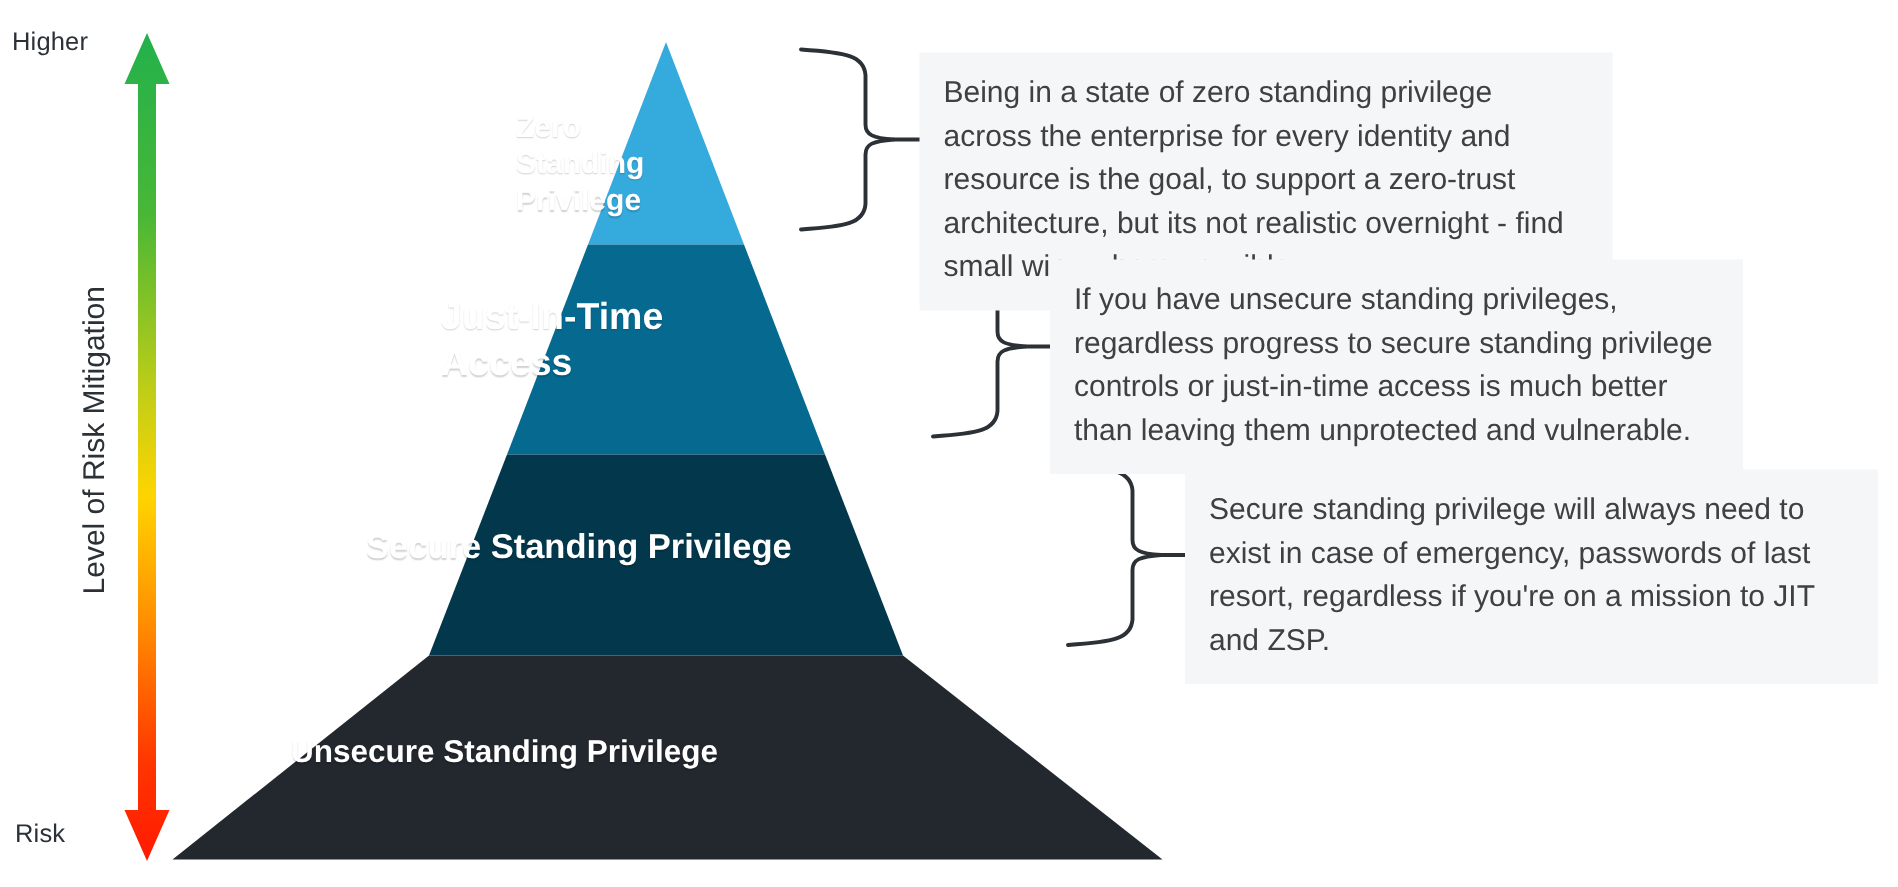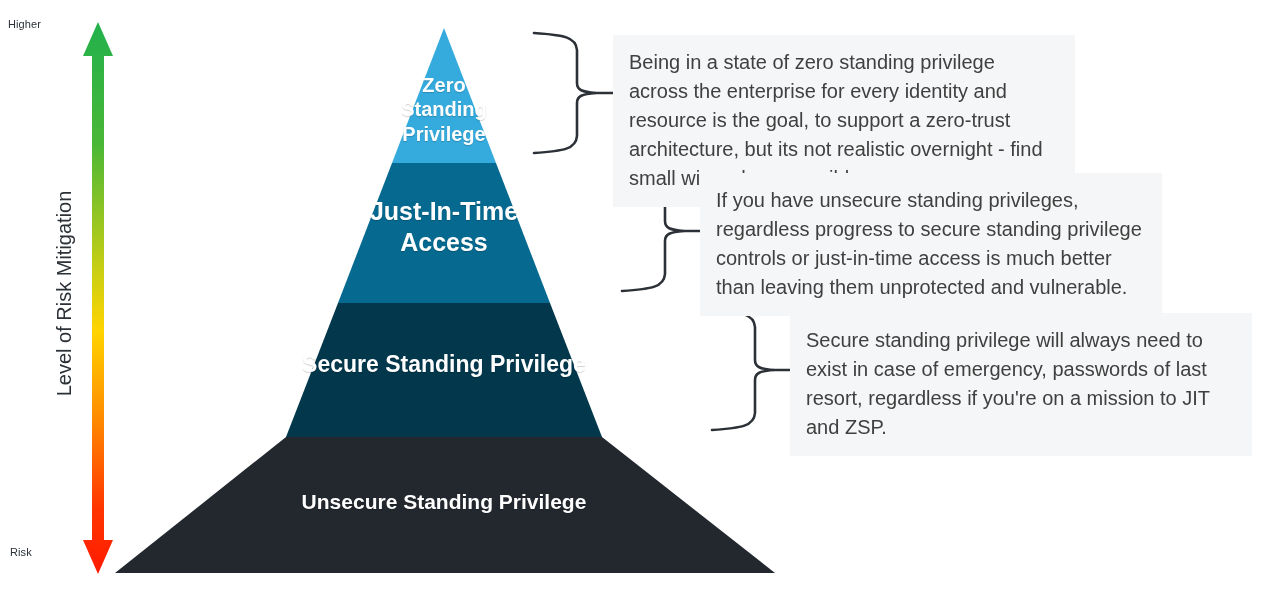--- a/index.html
+++ b/index.html
@@ -15,21 +15,21 @@
   }
   #stage {
     position: relative;
     width: 1265px;
     height: 591px;
   }
 
   
   .axis-label {
     position: absolute;
-    font-size: 11px;
+    font-size: 17px;
     color: #2b3137;
     white-space: nowrap;
     letter-spacing: .1px;
   }
   #axis-label-higher { left: 8px;  top: 18px; }
   #axis-label-lower  { left: 10px; top: 546px; }
 
   #axis-title {
     position: absolute;
     left: -76px;
@@ -53,21 +53,21 @@
   
   #pyramid {
     position: absolute;
     left: 0;
     top: 0;
     width: 900px;
     height: 591px;
   }
   .tier-label {
     position: absolute;
-    text-align: center;
+    text-align: left;
     color: #ffffff;
     font-weight: bold;
     line-height: 1.22;
     white-space: pre-line;
     pointer-events: none;
     text-shadow: 0 1px 1px rgba(0,0,0,.18);
   }
   #tier-label-0 {
     left: 344px; top: 73px; width: 200px;
     font-size: 20px;

